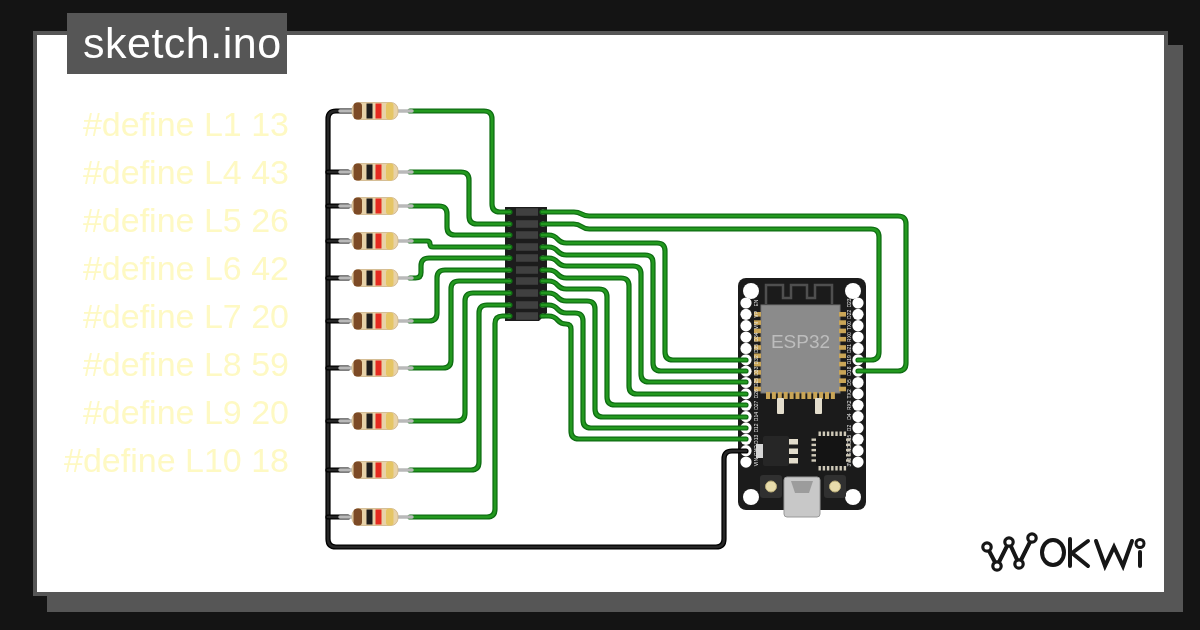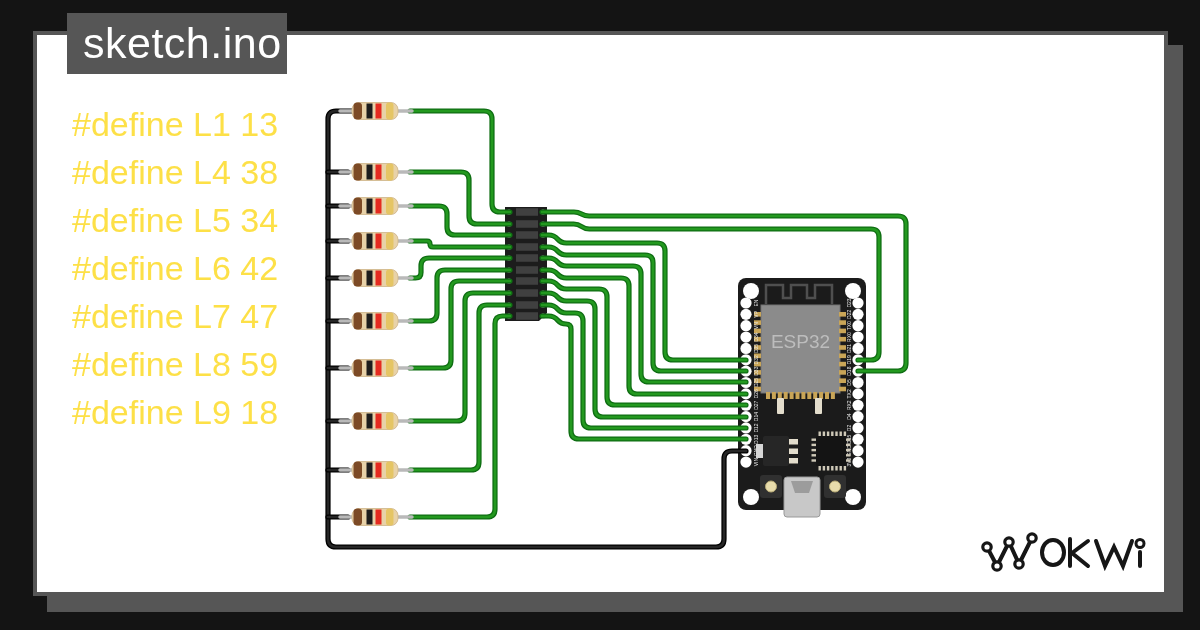--- a/index.html
+++ b/index.html
@@ -4,44 +4,45 @@
 <style>
   html,body{margin:0;padding:0;background:#141414;}
   #stage{position:relative;width:1200px;height:621px;background:#141414;overflow:hidden;
          font-family:"Liberation Sans", sans-serif;}
   #card-shadow{position:absolute;left:47px;top:45px;width:1136px;height:567px;background:#565656;}
   #card{position:absolute;left:33px;top:31px;width:1135px;height:565px;background:#ffffff;
         border:4px solid #565656;box-sizing:border-box;}
   #title-box{position:absolute;left:67px;top:13px;width:220px;height:61px;background:#565656;
              color:#ffffff;font-size:43px;line-height:61px;padding-left:16px;box-sizing:border-box;
              letter-spacing:0.5px;}
-  #code-block{position:absolute;left:72px;top:100px;color:#fde047;font-size:34px;text-align:right;}
+  #code-block{position:absolute;left:64px;top:100px;color:#fef9c3;font-size:34px;text-align:right;}
   #code-block .code-line{height:48px;line-height:48px;white-space:pre;}
   #circuit-svg{position:absolute;left:0;top:0;pointer-events:none;}
   svg text{font-family:"Liberation Sans", sans-serif;}
 </style>
 </head>
 <body>
 
 <div id="stage">
   <div id="card-shadow"></div>
   <div id="card"></div>
 
   <div id="title-box">
     <span>sketch.ino</span>
   </div>
 
   <div id="code-block">
     <div class="code-line">#define L1 13</div>
-    <div class="code-line">#define L4 38</div>
-    <div class="code-line">#define L5 34</div>
+    <div class="code-line">#define L4 43</div>
+    <div class="code-line">#define L5 26</div>
     <div class="code-line">#define L6 42</div>
-    <div class="code-line">#define L7 47</div>
+    <div class="code-line">#define L7 20</div>
     <div class="code-line">#define L8 59</div>
-    <div class="code-line">#define L9 18</div>
+    <div class="code-line">#define L9 20</div>
+    <div class="code-line">#define L10 18</div>
   </div>
 
   <svg id="circuit-svg" width="1200" height="630" viewBox="0 0 1200 630">
     <g stroke="#161616" stroke-width="4" stroke-linecap="round" fill="none">
       <path d="M987,547 L997,566 L1009,542 L1019,564 L1032,538"></path>
       <circle cx="987" cy="547" r="4.2" fill="#ffffff" stroke-width="3.2"></circle>
       <circle cx="1009" cy="542" r="4.2" fill="#ffffff" stroke-width="3.2"></circle>
       <circle cx="1032" cy="538" r="4.2" fill="#ffffff" stroke-width="3.2"></circle>
       <circle cx="997" cy="566" r="4.2" fill="#ffffff" stroke-width="3.2"></circle>
       <circle cx="1019" cy="564" r="4.2" fill="#ffffff" stroke-width="3.2"></circle>

